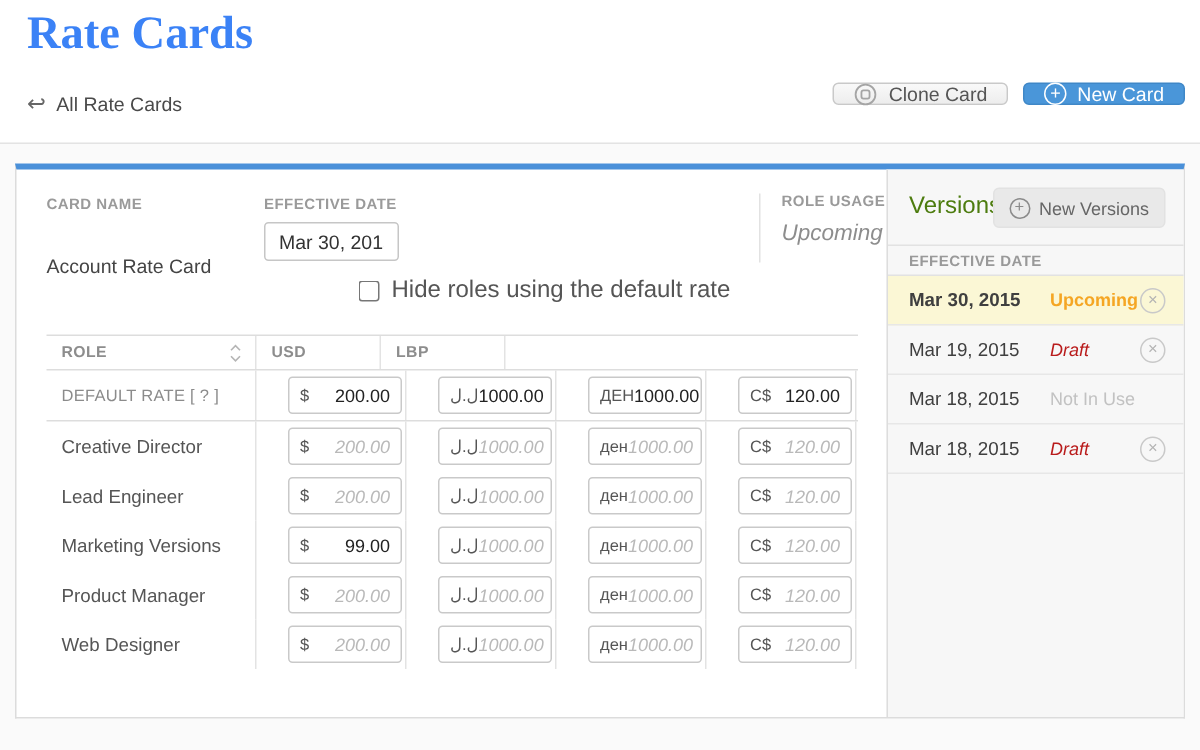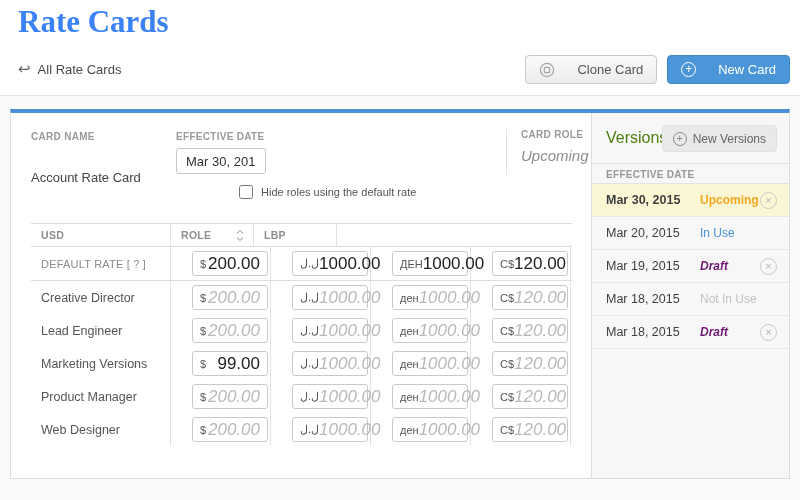--- a/index.html
+++ b/index.html
@@ -18,22 +18,22 @@
     font-weight: 700; font-size: 31px; color: #3b82f6;
   }
   .back-link {
     position: absolute; left: 18px; top: 60px;
     display: flex; align-items: center; gap: 7px;
     font-size: 13px; color: #4a4a4a; cursor: pointer; text-decoration: none;
   }
   .back-link .arrow { font-size: 15px; color: #666; }
   .top-buttons { position: absolute; right: 10px; top: 55px; display: flex; gap: 10px; }
   .btn {
-    height: 29px; border-radius: 4px; font-size: 13px;
-    display: inline-flex; align-items: center; gap: 22px;
+    height: 15px; border-radius: 4px; font-size: 13px;
+    display: inline-flex; align-items: center; gap: 7px;
     padding: 0 13px; cursor: pointer; font-family: inherit;
   }
   .btn-secondary {
     background: linear-gradient(#f9f9f9, #ededed);
     border: 1px solid #c9c9c9; color: #555;
   }
   .btn-primary { background: #4a96d9; border: 1px solid #3f87c7; color: #fff; }
   .plus-icon {
     width: 15px; height: 15px; border: 1px solid currentColor; border-radius: 50%;
     display: inline-flex; align-items: center; justify-content: center;
@@ -71,21 +71,21 @@
     border-radius: 3px 0 0 3px; padding: 0 10px; font-size: 13px; color: #555;
     font-family: inherit;
   }
   .search-wrap input::placeholder { font-style: italic; color: #aaa; }
   .search-btn {
     width: 31px; height: 28px; border: 1px solid #c9c9c9; border-radius: 0 3px 3px 0;
     background: #fff; display: flex; align-items: center; justify-content: center; cursor: pointer;
   }
   .hide-roles { position: absolute; left: 228px; top: 72px; display: flex; align-items: center; gap: 8px; }
   .hide-roles input { width: 14px; height: 14px; accent-color: #fff; }
-  .hide-roles label { font-size: 11px; color: #555; }
+  .hide-roles label { font-size: 16px; color: #555; }
   
   .rate-table { position: absolute; left: 20px; top: 110px; width: 541px; }
   .trow, .thead {
     display: grid;
     grid-template-columns: 140px 83px 83px 83px 83px 69px;
   }
   .thead {
     height: 24px; border-top: 1px solid #ddd; border-bottom: 1px solid #ddd;
   }
   .thead .tcell {
@@ -101,21 +101,21 @@
   .role-cell { display: flex; align-items: center; padding-left: 10px; }
   .role-label { font-size: 12.5px; color: #555; }
   .default-row .role-label { font-size: 11px; color: #8b8b8b; letter-spacing: .2px; }
   .money-cell { display: flex; align-items: center; padding-left: 4px; }
   .rate-input {
     width: 76px; height: 25px; border: 1px solid #c9c9c9; border-radius: 3px;
     background: #fff; display: inline-flex; align-items: center;
     padding: 0 7px; cursor: text;
   }
   .rate-input .prefix { font-size: 11px; color: #555; }
-  .rate-input .value { margin-left: auto; font-size: 17px; color: #222; }
+  .rate-input .value { margin-left: auto; font-size: 12px; color: #222; }
   .rate-input .value.ph { color: #b9b9b9; font-style: italic; }
   
   .versions {
     position: absolute; right: 0; top: 0; bottom: 0; width: 198px;
     background: #f7f7f7; border-left: 1px solid #ddd;
   }
   .versions-header { position: relative; height: 50px; }
   .versions-title { position: absolute; left: 14px; top: 16px; font-size: 16px; color: #4d7c0f; }
   .new-version-btn {
     position: absolute; right: 12px; top: 12px; height: 27px;
@@ -132,21 +132,21 @@
   .vrow {
     height: 33px; display: flex; align-items: center; padding: 0 12px 0 14px;
     border-bottom: 1px solid #e7e7e7; cursor: pointer;
   }
   .vrow.highlight { background: #fbf7d5; }
   .vdate { width: 94px; font-size: 12.5px; color: #3f3f3f; }
   .vrow.highlight .vdate { font-weight: 700; }
   .vstatus { flex: 1; font-size: 12px; }
   .vstatus.upcoming { color: #f5a623; font-weight: 700; }
   .vstatus.inuse { color: #4a90d2; }
-  .vstatus.draft { color: #701a75; font-style: italic; font-weight: bold; }
+  .vstatus.draft { color: #b91c1c; font-style: italic; }
   .vstatus.notinuse { color: #c2c2c2; }
   .vclose {
     width: 17px; height: 17px; border: 1px solid #c9c9c9; border-radius: 50%;
     color: #b3b3b3; display: flex; align-items: center; justify-content: center;
     font-size: 11px; line-height: 1; cursor: pointer; flex: none;
   }
 </style>
 </head>
 <body>
 
@@ -178,41 +178,41 @@
       <div class="small-label">CARD NAME</div>
       <div class="val">Account Rate Card</div>
     </div>
 
     <div class="field-date">
       <div class="small-label">EFFECTIVE DATE</div>
       <input type="text" value="Mar 30, 2015" style="">
     </div>
 
     <div class="field-usage">
-      <div class="small-label">CARD ROLE</div>
+      <div class="small-label">ROLE USAGE</div>
       <div class="val">Upcoming</div>
     </div>
 
     <div class="hide-roles">
       <input type="checkbox" id="hideRoles" style="">
       <label for="hideRoles">Hide roles using the default rate</label>
     </div>
 
     <div class="rate-table">
       <div class="thead">
-        <div class="tcell">USD</div>
         <div class="tcell role-head">
           <span>ROLE</span>
           <span class="sort-icon">
             <svg width="8" height="13" viewBox="0 0 8 13">
               <path d="M1 4.5 L4 1.5 L7 4.5" fill="none" stroke="#b5b5b5" stroke-width="1.1"></path>
               <path d="M1 8.5 L4 11.5 L7 8.5" fill="none" stroke="#b5b5b5" stroke-width="1.1"></path>
             </svg>
           </span>
         </div>
+        <div class="tcell">USD</div>
         <div class="tcell">LBP</div>
         <div class="tcell"></div>
       </div>
       <div>
   <div class="trow default-row">
     <div class="tcell role-cell">
       <span class="role-label">DEFAULT RATE  [ ? ]</span>
     </div>
     <div class="tcell money-cell">
       <span class="rate-input">
@@ -407,25 +407,20 @@
         </button>
       </div>
       <div class="veffective">EFFECTIVE DATE</div>
       <div>
   <div class="vrow highlight">
     <span class="vdate">Mar 30, 2015</span>
     <span class="vstatus upcoming">Upcoming</span>
     <span class="vclose">×</span>
   </div>
 
-  <div class="vrow">
-    <span class="vdate">Mar 20, 2015</span>
-    <span class="vstatus inuse">In Use</span>
-
-  </div>
 
   <div class="vrow">
     <span class="vdate">Mar 19, 2015</span>
     <span class="vstatus draft">Draft</span>
     <span class="vclose">×</span>
   </div>
 
   <div class="vrow">
     <span class="vdate">Mar 18, 2015</span>
     <span class="vstatus notinuse">Not In Use</span>

